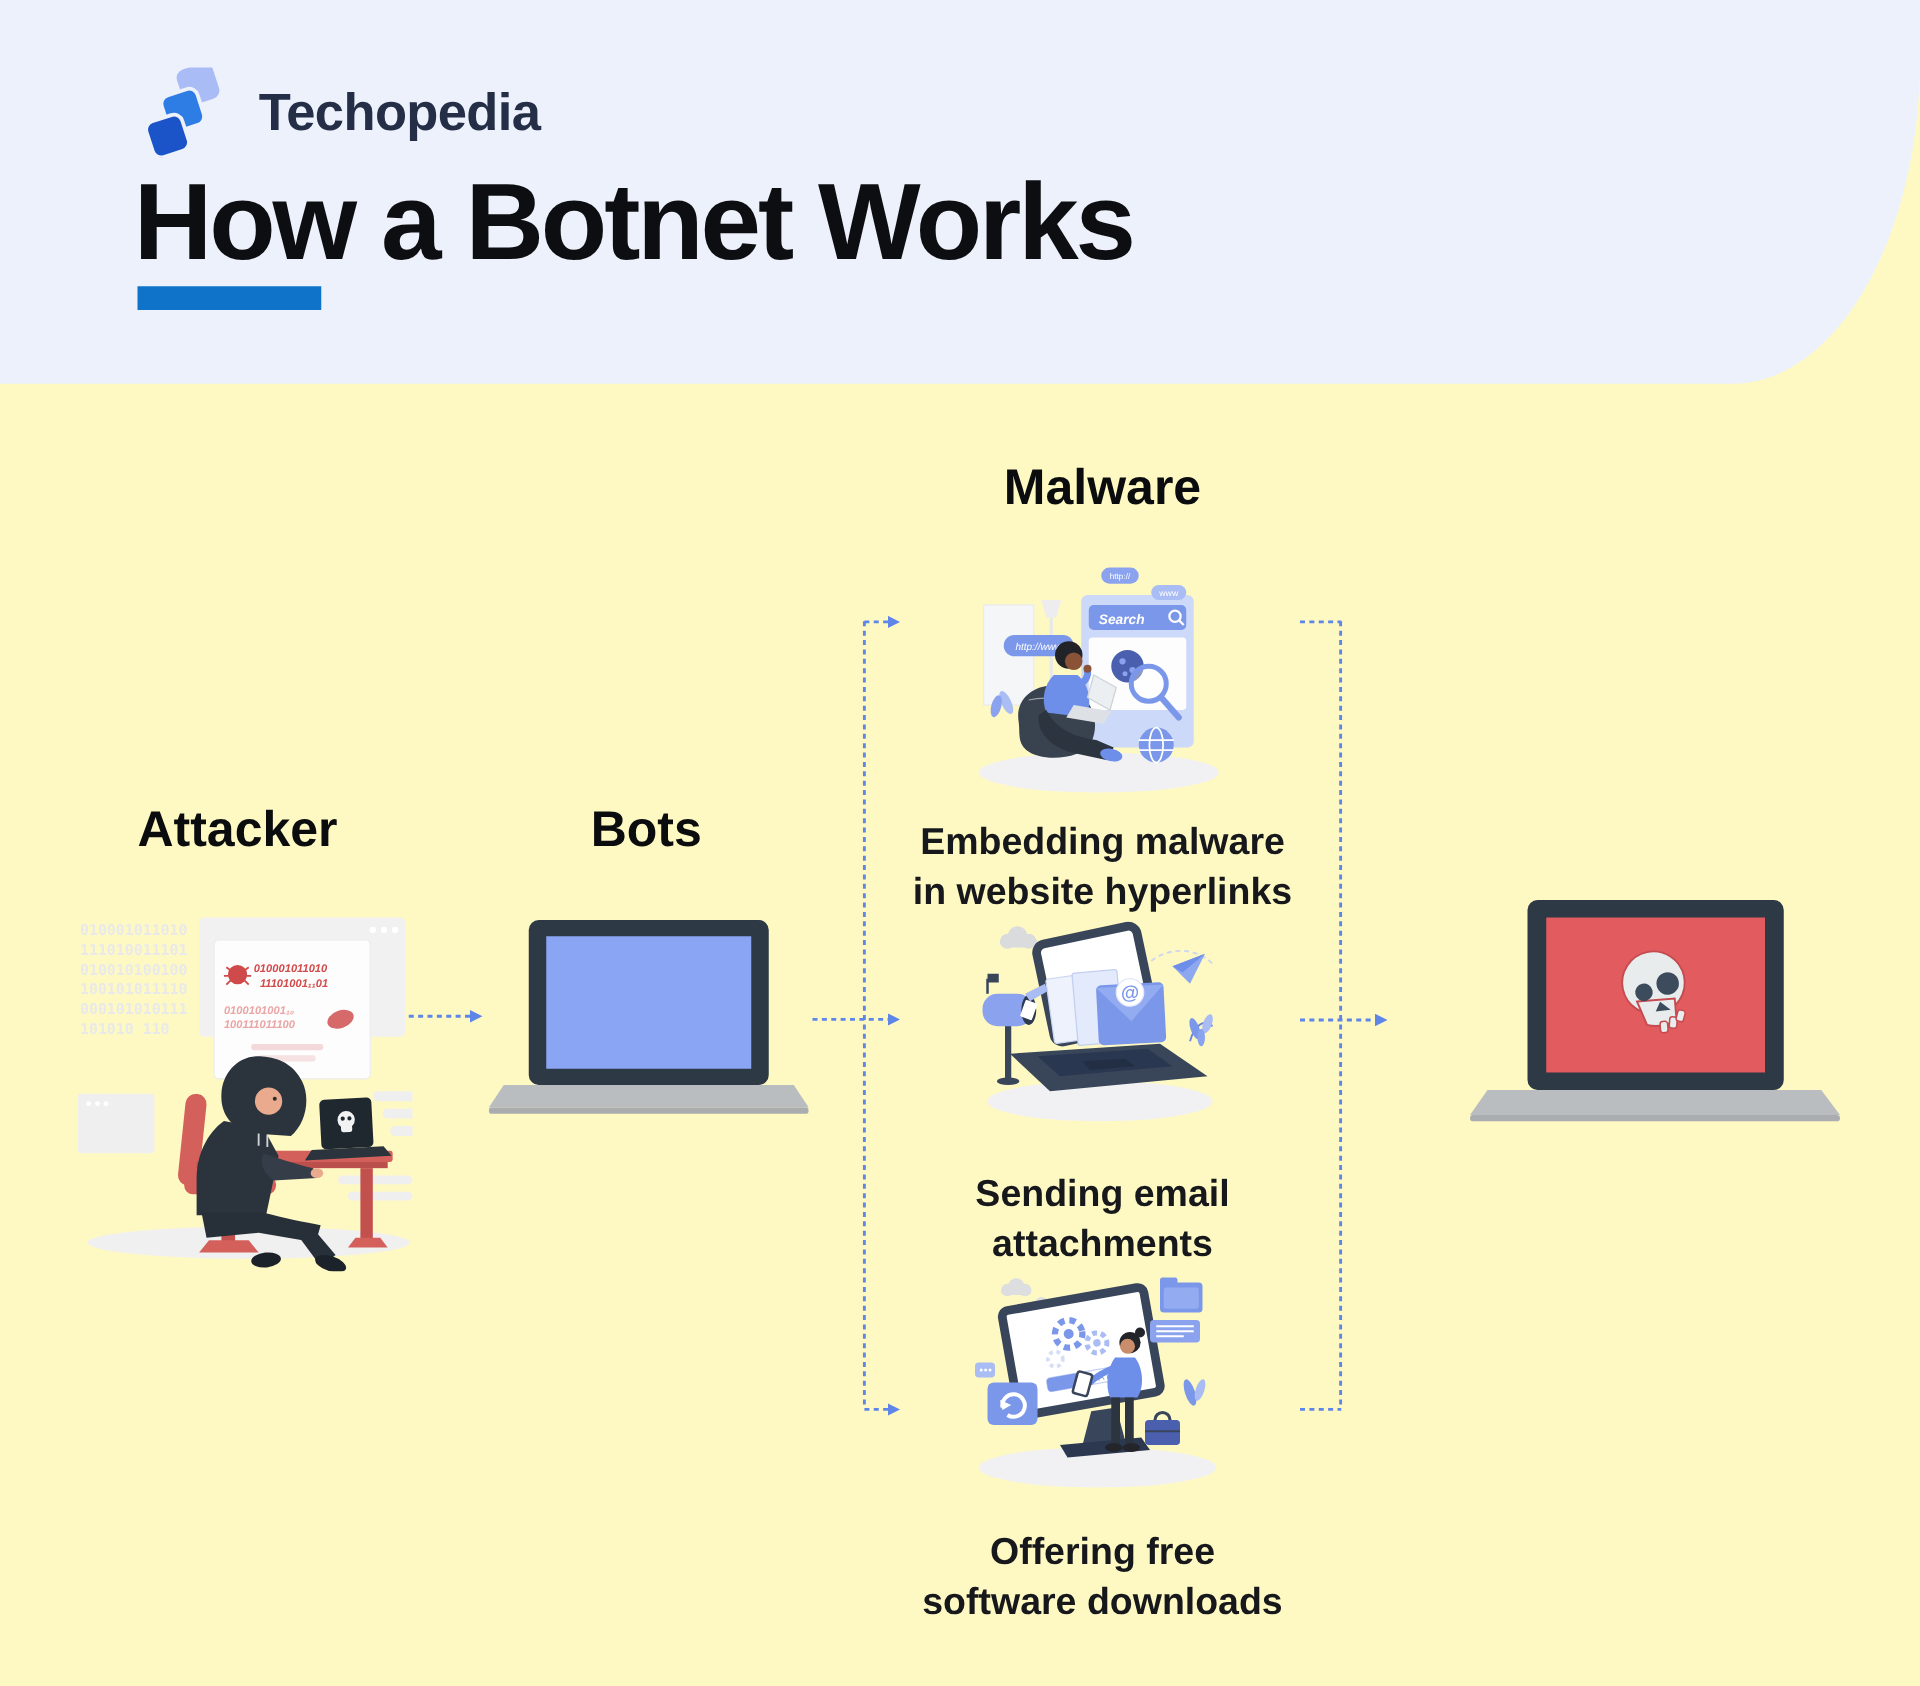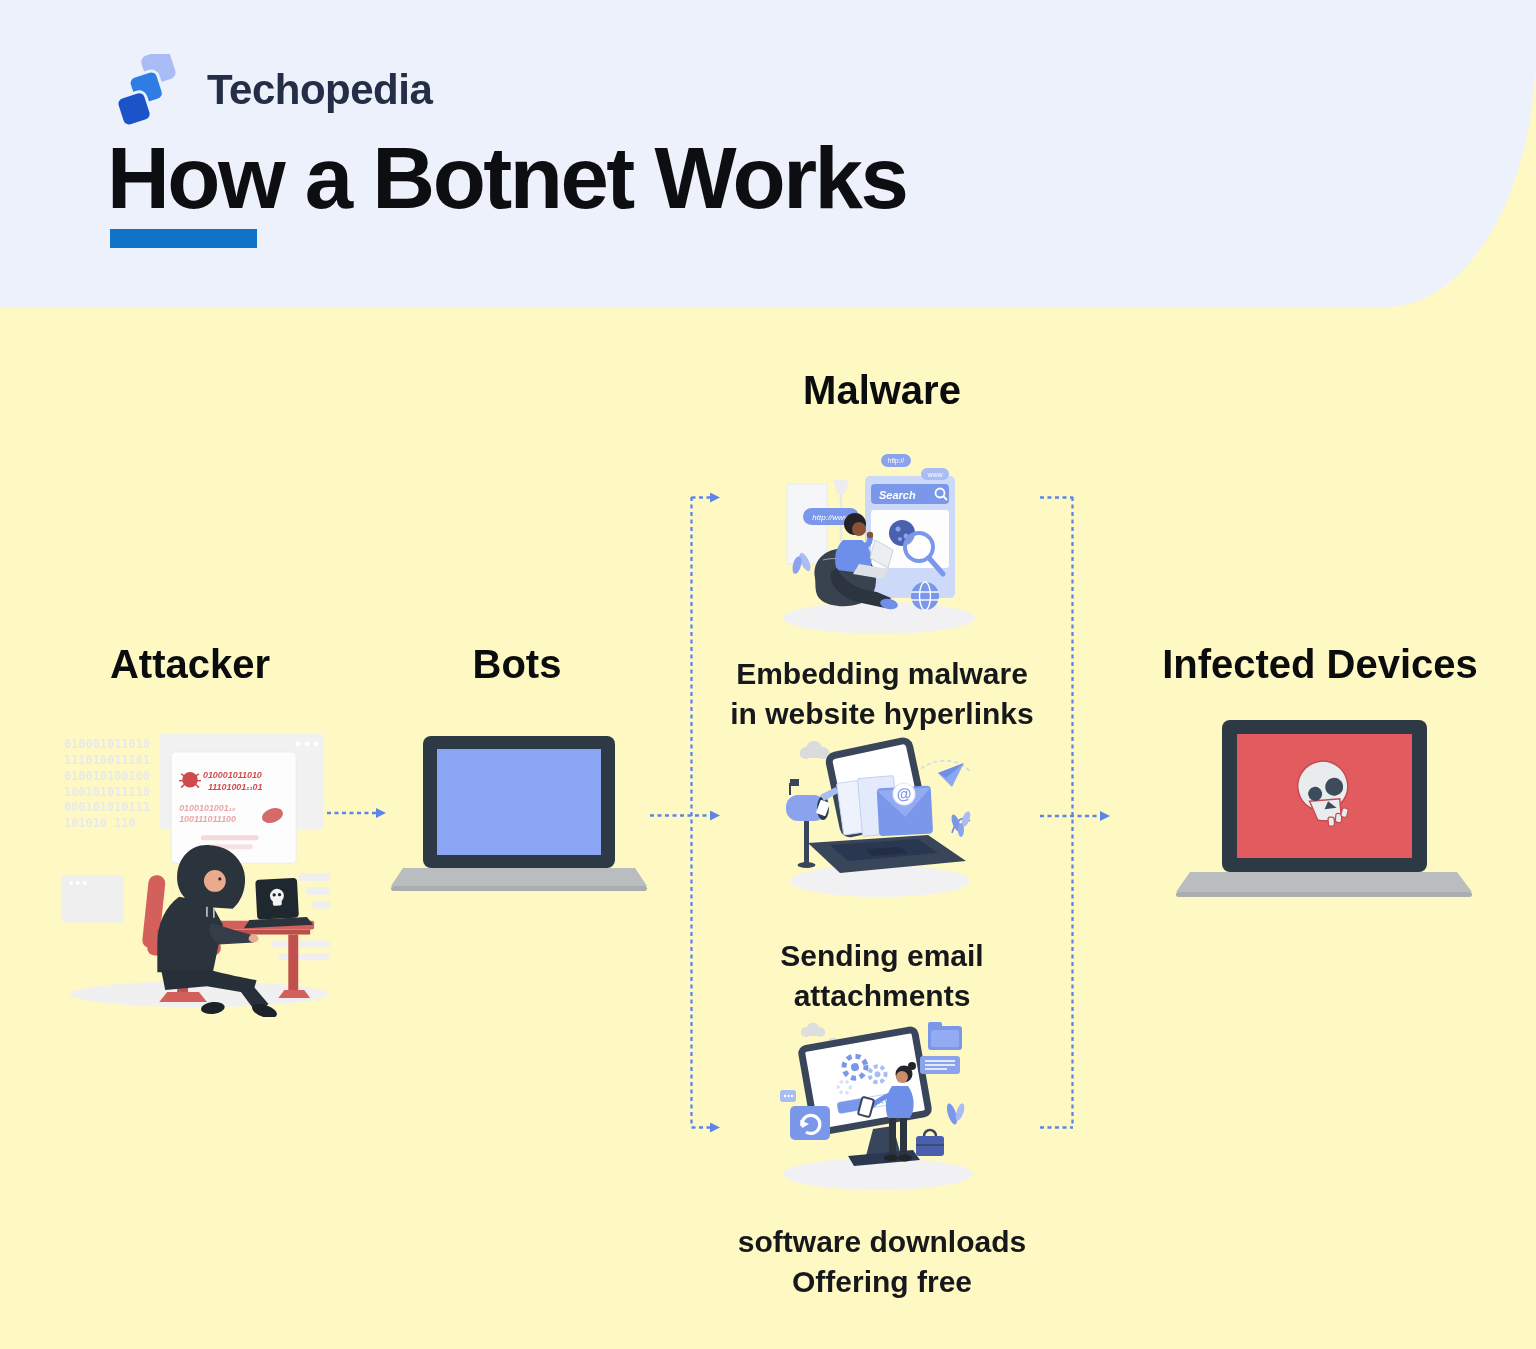--- a/index.html
+++ b/index.html
@@ -36,33 +36,32 @@
   </div>
 
   <div class="abs page-title">How a Botnet Works</div>
   <div class="abs title-bar"></div>
 
   <div class="abs node-label" style="left:60px;top:640px;width:260px;">Attacker</div>
   <div class="abs node-label" style="left:417px;top:640px;width:200px;">Bots</div>
   <div class="abs node-label" style="left:732px;top:338px;width:300px;margin-top:28px;">
     <div>Malware</div>
   </div>
-  <div class="abs node-label" style="left:1140px;top:640px;width:360px;">Infected Devices</div>
 
   <div class="abs caption" style="left:712px;top:654px;width:340px;">
     <div>Embedding malware</div>
     <div>in website hyperlinks</div>
   </div>
   <div class="abs caption" style="left:732px;top:936px;width:300px;">
     <div>Sending email</div>
     <div>attachments</div>
   </div>
   <div class="abs caption" style="left:712px;top:1222px;width:340px;">
+    <div>Offering free</div>
     <div>software downloads</div>
-    <div>Offering free</div>
   </div>
 
   <svg class="abs" style="left:0;top:0;" width="1536" height="1349">
     <defs>
       <marker id="ah" markerUnits="userSpaceOnUse" markerWidth="12" markerHeight="10" refX="2" refY="5" orient="auto">
         <path d="M0 0 L10 5 L0 10 Z" fill="#5e86e8"></path>
       </marker>
     </defs>
     <g stroke="#5e86e8" stroke-width="2.3" fill="none" stroke-dasharray="4 3.5">
       <path d="M327 813 H378" marker-end="url(#ah)"></path>

